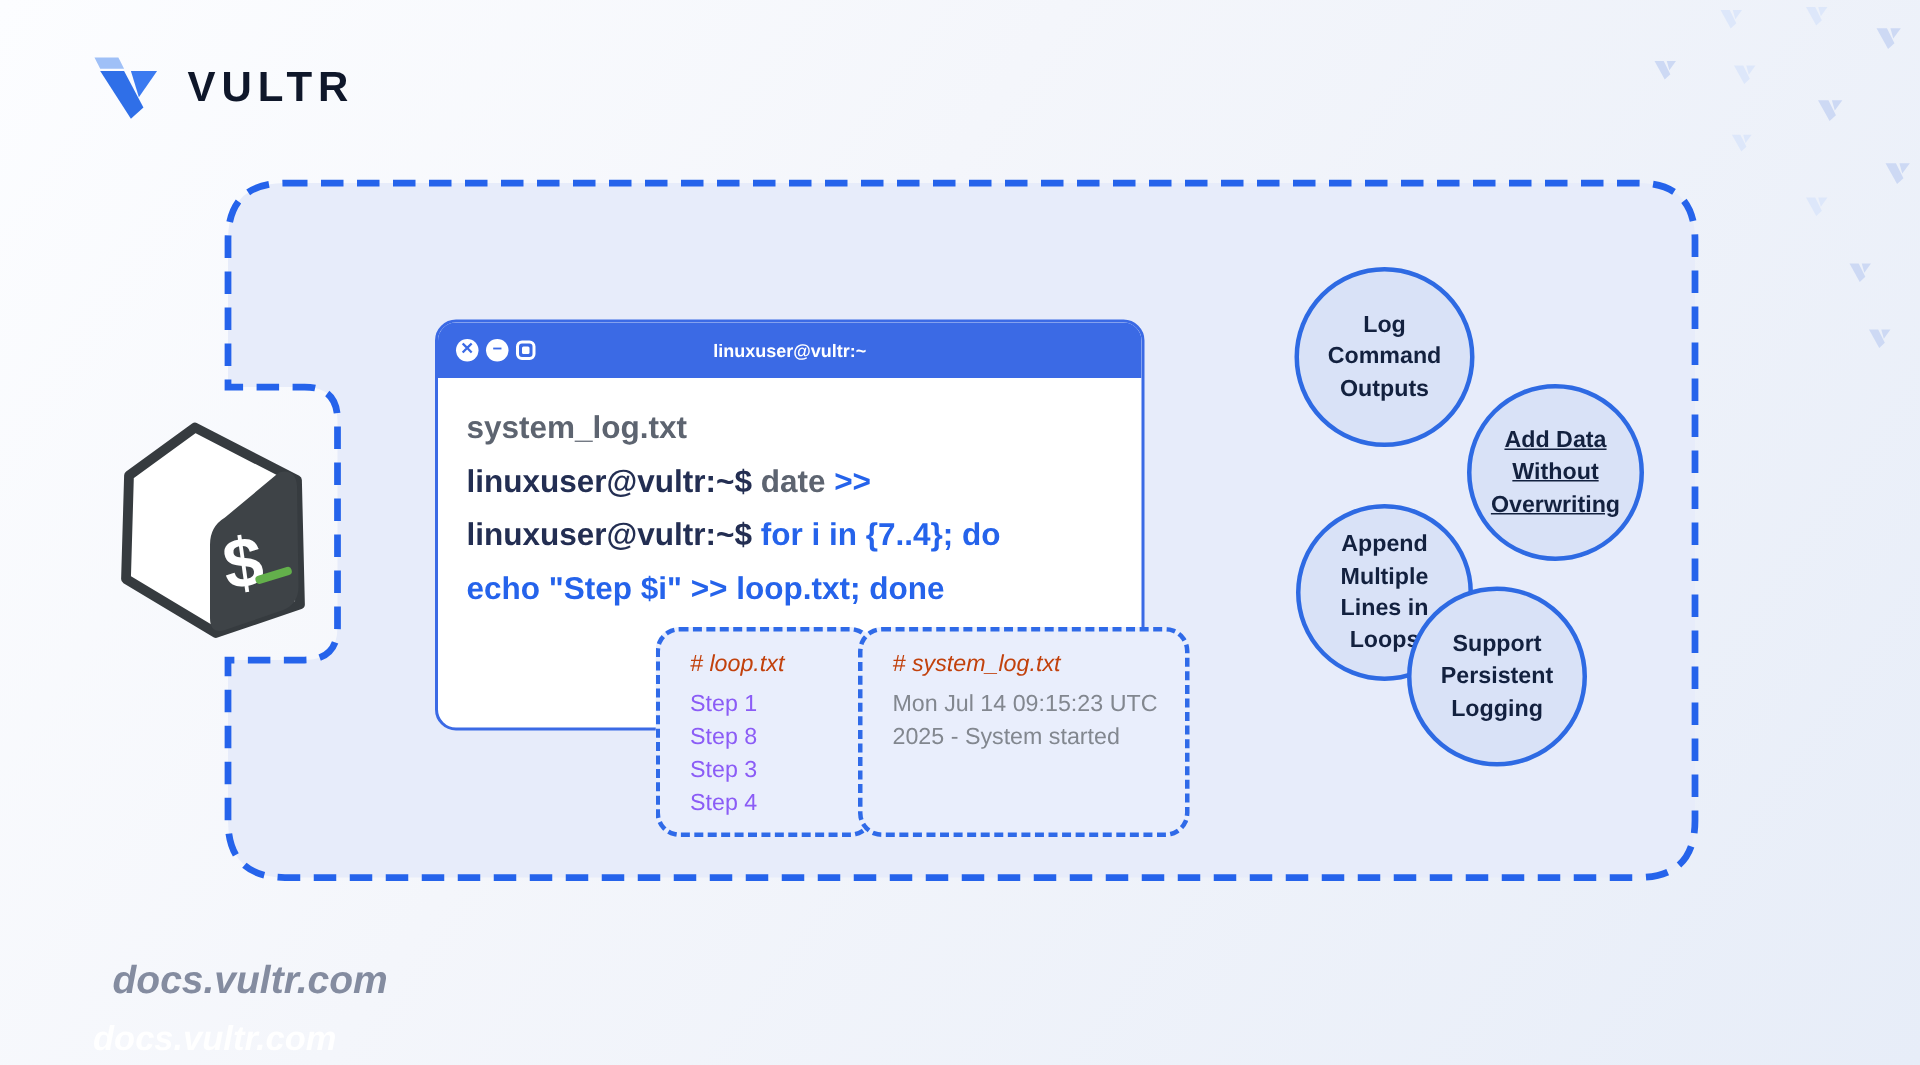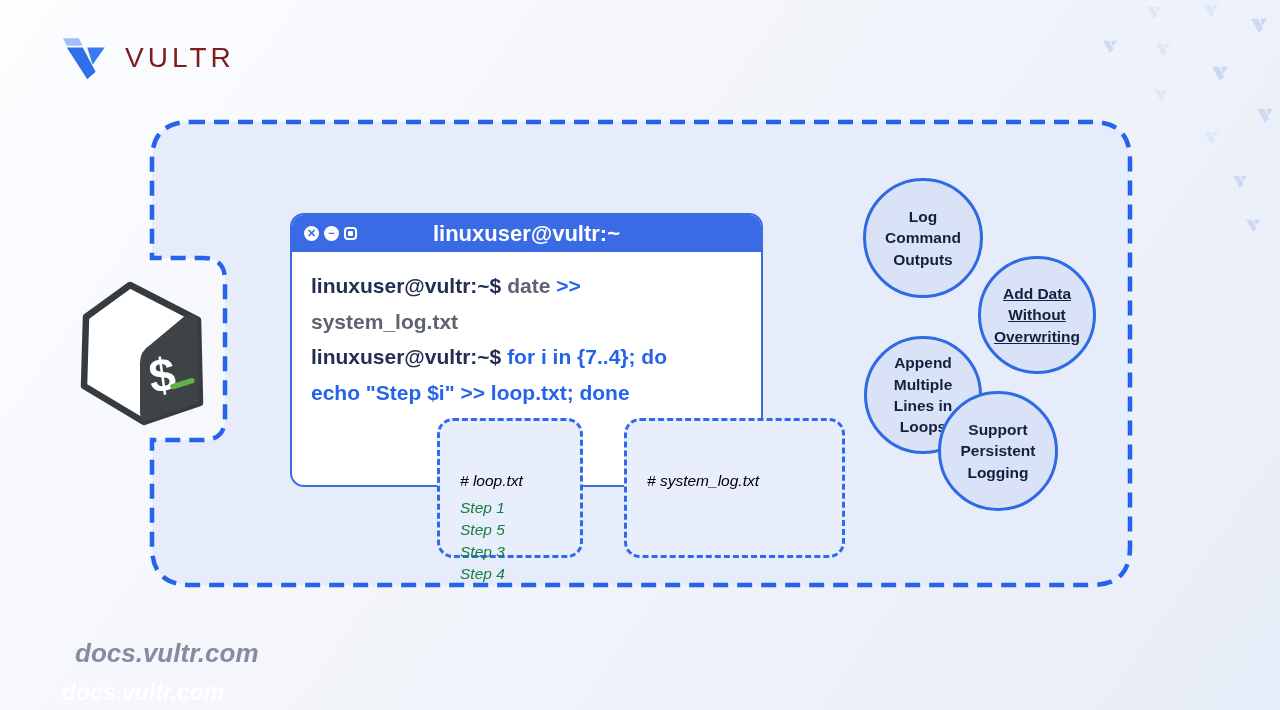--- a/index.html
+++ b/index.html
@@ -3,51 +3,51 @@
 <meta charset="utf-8">
 <style>
   html,body{margin:0;padding:0;}
   body{
     width:1280px;height:710px;overflow:hidden;position:relative;
     font-family:"Liberation Sans",sans-serif;
     background:linear-gradient(125deg,#fcfdff 0%,#f4f6fb 40%,#e7edf8 100%);
   }
   
   .logo{position:absolute;left:60px;top:36px;display:flex;align-items:center;gap:15px;z-index:5;}
-  .brandname{font-size:28px;font-weight:400;letter-spacing:4px;color:#7f1d1d;}
+  .brandname{font-size:28px;font-weight:700;letter-spacing:4px;color:#0f172a;}
   
   .decor-v{position:absolute;z-index:0;}
   
   .scene-svg{position:absolute;left:0;top:0;z-index:1;pointer-events:none;}
   
   .bash-icon{position:absolute;left:70px;top:272px;z-index:2;}
   
   .terminal{position:absolute;left:290px;top:213px;width:473px;height:274px;
     background:#fff;border:2px solid #3b6ae5;border-radius:14px;box-sizing:border-box;
     z-index:2;overflow:hidden;}
   .titlebar{position:relative;height:37px;background:#3b6ae5;display:flex;align-items:center;}
   .win-btns{display:flex;align-items:center;gap:5px;margin-left:12px;z-index:1;}
   .wbtn{width:15px;height:15px;border-radius:50%;background:#fff;color:#3b6ae5;
     font-size:11px;font-weight:bold;display:flex;align-items:center;justify-content:center;line-height:1;
     box-sizing:border-box;cursor:default;}
   .wbtn.max{border-radius:4px;background:transparent;border:2px solid #fff;width:13px;height:13px;position:relative;}
   .wbtn.max::after{content:"";position:absolute;inset:2px;background:#fff;border-radius:1px;}
-  .win-title{position:absolute;left:0;right:0;text-align:center;color:#fff;font-weight:bold;font-size:22px;}
+  .win-title{position:absolute;left:0;right:0;text-align:center;color:#fff;font-weight:bold;font-size:12px;}
   .term-body{padding:16px 18px 0 19px;font-size:21px;font-weight:bold;line-height:35.5px;white-space:nowrap;}
   .seg.prompt{color:#232e52;}
   .seg.cmd{color:#5d6470;}
   .seg.op{color:#2563eb;}
   
   .filebox{position:absolute;z-index:3;border:3px dashed #2f6ae8;border-radius:16px;
     background:#e9eefc;box-sizing:border-box;font-size:15.5px;padding:13px 12px 0 20px;}
-  .filebox .ftitle{font-style:italic;color:#000000;margin-bottom:7px;margin-top:38px;}
+  .filebox .ftitle{font-style:italic;color:#c2410c;margin-bottom:7px;}
   .loopbox{left:437px;top:418px;width:146px;height:140px;}
-  .sysbox{left:624px;top:418px;width:221px;height:140px;}
+  .sysbox{left:572px;top:418px;width:221px;height:140px;}
   .fline{line-height:22px;}
-  .fline.step{color:#15803d;font-style:italic;}
+  .fline.step{color:#8b5cf6;}
   .fline.muted{color:#82878f;}
   .fline.accent{color:#2563eb;}
   
   .bubble{position:absolute;border-radius:50%;background:#d9e2f7;border:3px solid #2e6ae3;
     display:flex;align-items:center;justify-content:center;text-align:center;
     font-weight:bold;color:#13213f;font-size:15.5px;line-height:1.38;box-sizing:border-box;padding:8px;}
   .bubble.b1{left:863px;top:178px;width:120px;height:120px;z-index:3;}
   .bubble.b2{left:978px;top:256px;width:118px;height:118px;z-index:4;text-decoration:underline;}
   .bubble.b3{left:864px;top:336px;width:118px;height:118px;z-index:5;}
   .bubble.b4{left:938px;top:391px;width:120px;height:120px;z-index:6;}
@@ -132,37 +132,38 @@
 <div class="terminal">
   <div class="titlebar">
     <div class="win-btns">
       <span class="wbtn">✕</span>
       <span class="wbtn">−</span>
       <span class="wbtn max"></span>
     </div>
     <span class="win-title">linuxuser@vultr:~</span>
   </div>
   <div class="term-body">
+    <div class="t-line"><span class="seg cmd">system_log.txt</span></div>
     <div class="t-line"><span class="seg prompt">linuxuser@vultr:~$ </span><span class="seg cmd">date </span><span class="seg op">&gt;&gt;</span></div>
-    <div class="t-line"><span class="seg cmd">system_log.txt</span></div>
     <div class="t-line"><span class="seg prompt">linuxuser@vultr:~$ </span><span class="seg op">for i in {7..4}; do</span></div>
     <div class="t-line"><span class="seg op">echo "Step $i" &gt;&gt; loop.txt; done</span></div>
   </div>
 </div>
 
 <div class="filebox loopbox">
   <div class="ftitle"># loop.txt</div>
   <div class="fline step">Step 1</div>
-  <div class="fline step">Step 5</div>
+  <div class="fline step">Step 8</div>
   <div class="fline step">Step 3</div>
   <div class="fline step">Step 4</div>
 </div>
 
 <div class="filebox sysbox">
   <div class="ftitle"># system_log.txt</div>
+  <div class="fline muted">Mon Jul 14 09:15:23 UTC 2025 - System started</div>
 </div>
 
 <div class="bubble b1">
     <span>Log Command Outputs</span>
   </div>
 <div class="bubble b2">
     <span>Add Data Without Overwriting</span>
   </div>
 <div class="bubble b3">
     <span>Append Multiple Lines in Loops</span>

